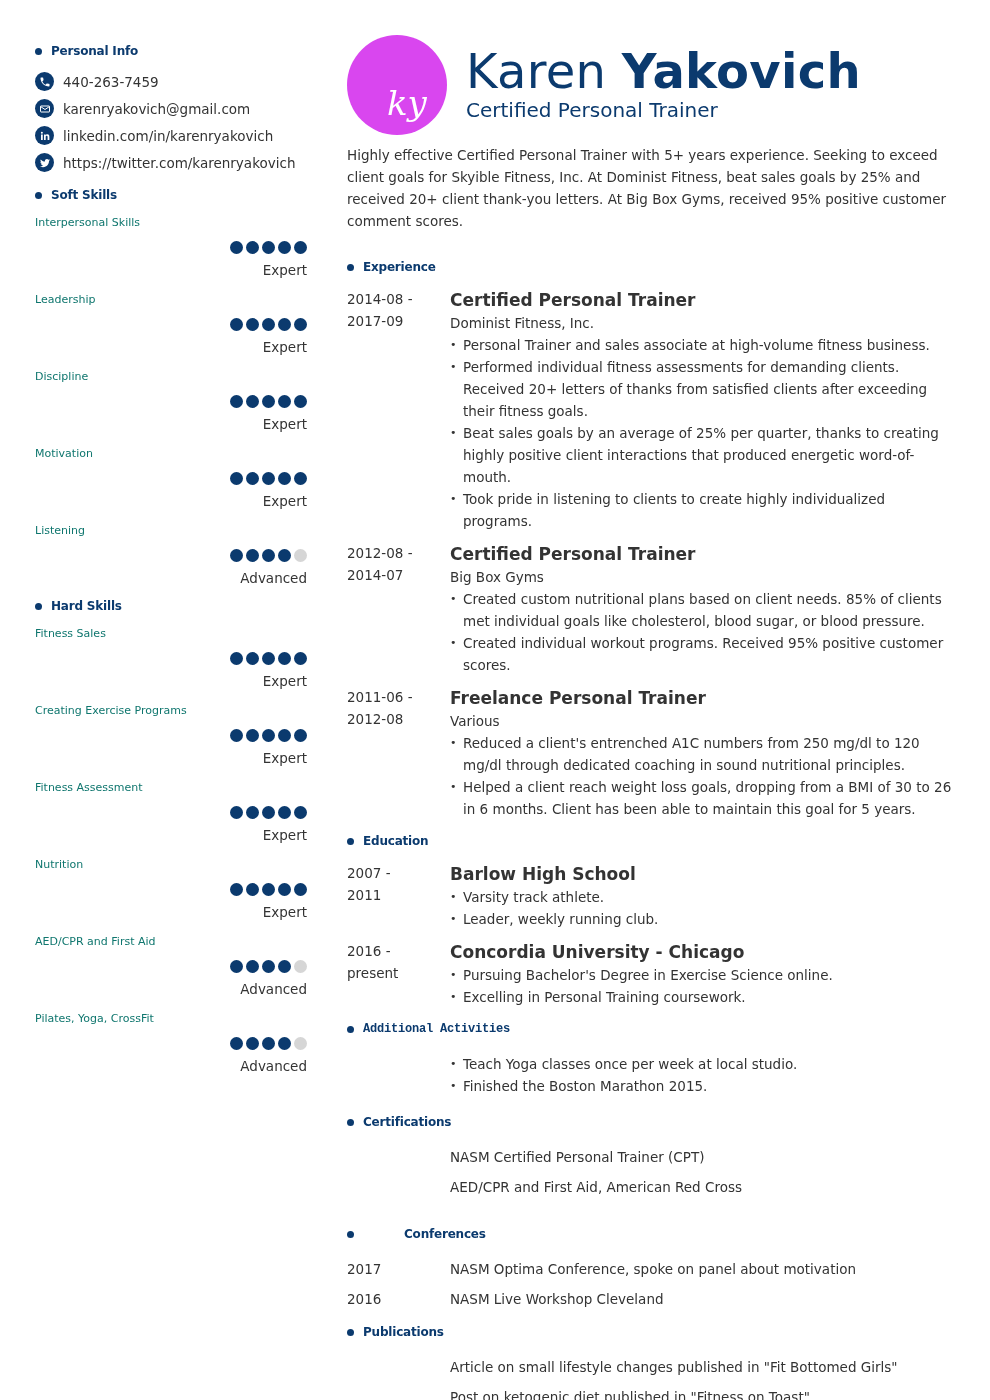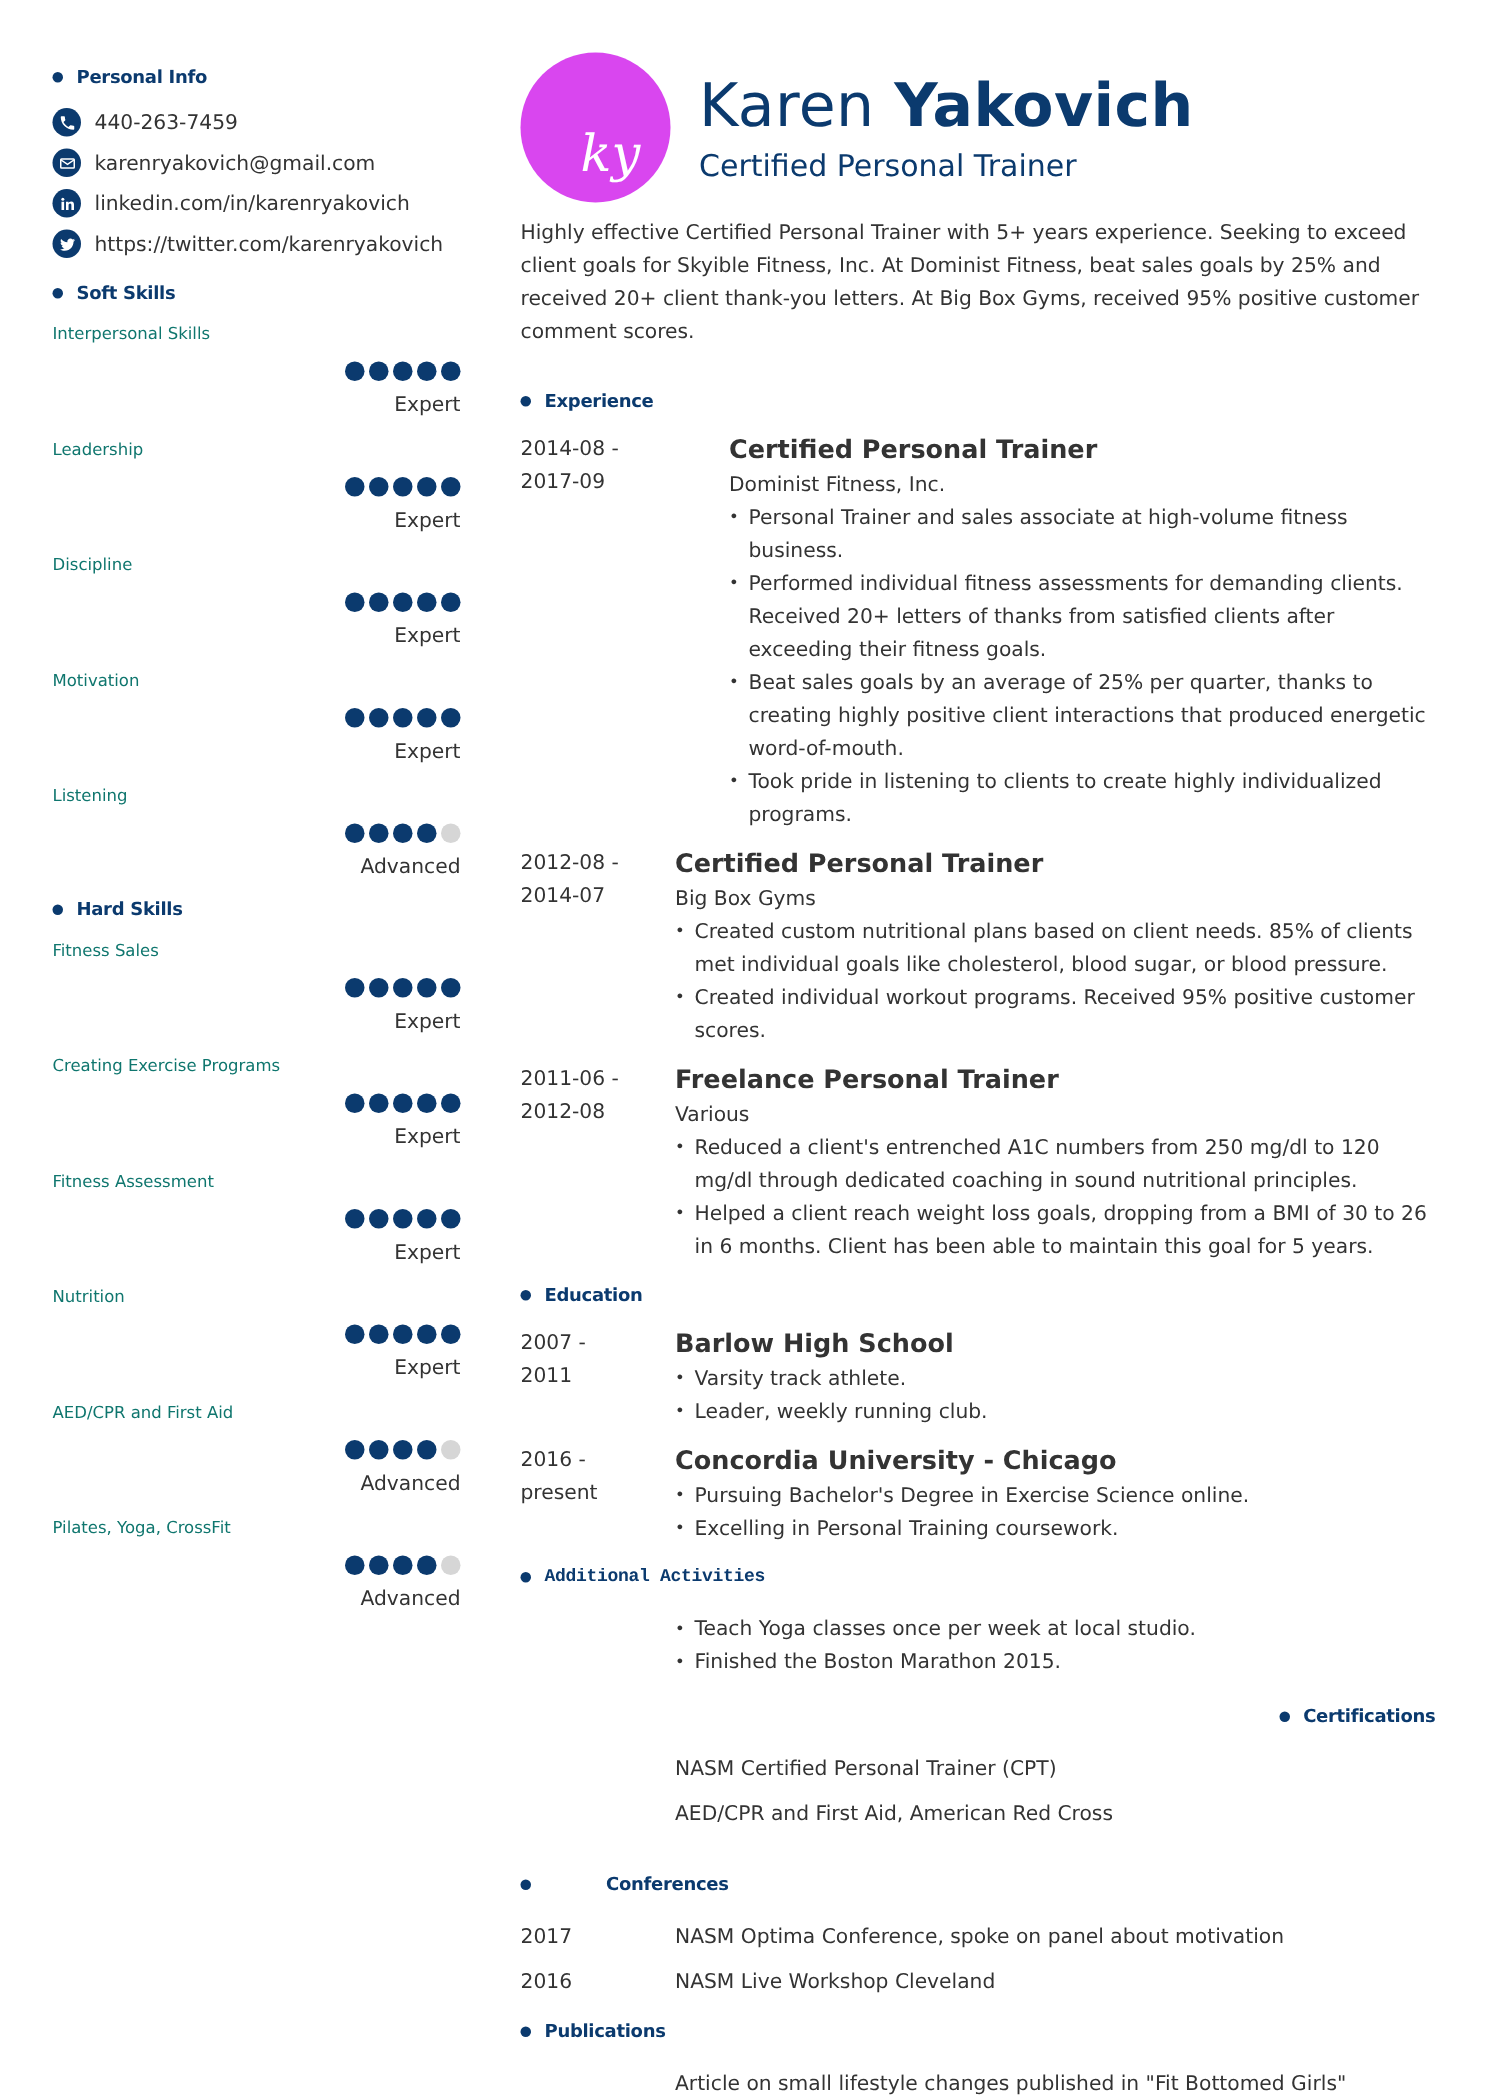--- a/index.html
+++ b/index.html
@@ -20,21 +20,21 @@
   .skill .name { position: absolute; left: 0; top: 4px; font-size: 11px; color: #0f766e; }
   .skill .dots { position: absolute; right: 0; top: 29px; display: flex; }
   .skill .dots span { width: 13px; height: 13px; border-radius: 50%; background: #0b3a6e; margin-left: 3px; }
   .skill .dots span.off { background: #d6d6d6; }
   .skill .lvl { position: absolute; right: 0; top: 50px; font-size: 13.5px; color: #333; }
 
   .header { display: flex; align-items: center; height: 102px; }
   .avatar { width: 100px; height: 100px; border-radius: 50%; background: #d946ef; position: relative; flex: 0 0 100px; }
   .avatar span { position: absolute; left: 40px; top: 48px; color: #fff; font-family: "DejaVu Serif", serif; font-style: italic; font-size: 34px; }
   .name-block { margin-left: 19px; }
-  .full-name { font-size: 40px; color: #0b3a6e; line-height: 46px; letter-spacing: 0.3px; }
+  .full-name { font-size: 48px; color: #0b3a6e; line-height: 46px; letter-spacing: 0.3px; }
   .full-name b { font-weight: bold; }
   .job-title { font-size: 20px; color: #0b3a6e; margin-top: 4px; }
 
   .summary { font-size: 13.5px; line-height: 22px; color: #333; margin-top: 8px; width: 610px; }
 
   .entry { display: flex; }
   .entry .date { width: 103px; flex: 0 0 103px; font-size: 13.5px; line-height: 22px; color: #333; }
   .entry .body { flex: 1; }
   .entry .role { font-weight: bold; font-size: 17px; line-height: 24px; color: #333; }
   .entry .org { font-size: 13.5px; line-height: 22px; color: #333; }
@@ -241,21 +241,21 @@
     </div>
   </div>
 
   <div class="summary">Highly effective Certified Personal Trainer with 5+ years experience. Seeking to exceed client goals for Skyible Fitness, Inc. At Dominist Fitness, beat sales goals by 25% and received 20+ client thank-you letters. At Big Box Gyms, received 95% positive customer comment scores.</div>
 
   <div class="sec-title" style="margin-top:20px;">
     <span class="dot"></span>
     <span>Experience</span>
   </div>
 
-  <div class="entry" style="margin-top:6px;gap:36px;">
+  <div class="entry" style="margin-top:6px;">
     <div class="date">
       <div>2014-08 -</div>
       <div>2017-09</div>
     </div>
     <div class="body">
       <div class="role">Certified Personal Trainer</div>
       <div class="org">Dominist Fitness, Inc.</div>
       <ul class="bul">
         <li>Personal Trainer and sales associate at high-volume fitness business.</li>
         <li>Performed individual fitness assessments for demanding clients. Received 20+ letters of thanks from satisfied clients after exceeding their fitness goals.</li>
@@ -335,21 +335,21 @@
   <div class="entry" style="margin-top:9px;">
     <div class="date"></div>
     <div class="body">
       <ul class="bul">
         <li>Teach Yoga classes once per week at local studio.</li>
         <li>Finished the Boston Marathon 2015.</li>
       </ul>
     </div>
   </div>
 
-  <div class="sec-title" style="margin-top:10px;justify-content:flex-end;">
+  <div class="sec-title" style="margin-top:10px;">
     <span class="dot"></span>
     <span>Certifications</span>
   </div>
   <div style="margin-top:5px;">
     <div class="simple-row">
       <span class="date"></span>
       <span>NASM Certified Personal Trainer (CPT)</span>
     </div>
     <div class="simple-row">
       <span class="date"></span>

